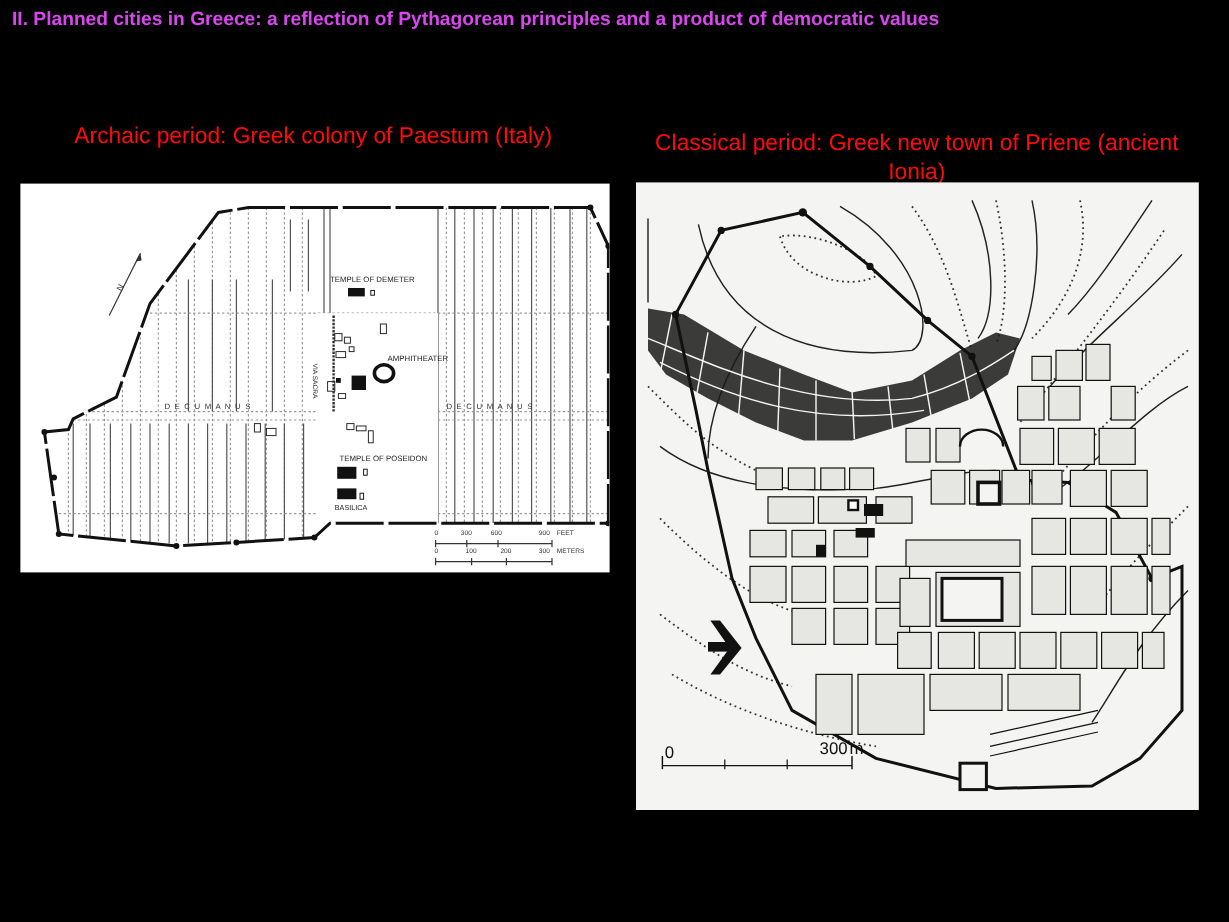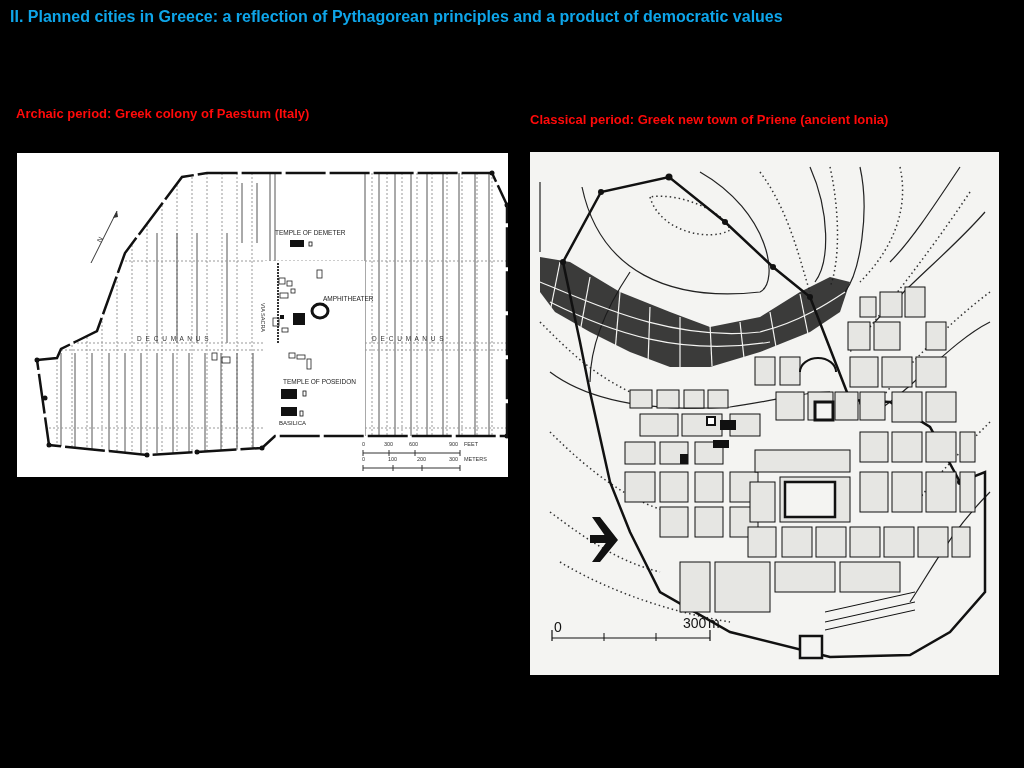--- a/index.html
+++ b/index.html
@@ -1,18 +1,18 @@
 <!DOCTYPE html>
 <html><head>
 <meta charset="utf-8">
 <style>
   html, body { margin:0; padding:0; background:#000; }
   body { width:1024px; height:768px; position:relative; overflow:hidden; font-family:"Liberation Sans", sans-serif; }
-  .slide-title { position:absolute; left:10px; top:8px; color:#0ea5e9; font-weight:bold; font-size:16px; white-space:nowrap; }
-  .caption { position:absolute; color:#ff0a0a; font-weight:bold; font-size:13px; text-align:left; line-height:24px; }
+  .slide-title { position:absolute; left:10px; top:8px; color:#d946ef; font-weight:bold; font-size:16px; white-space:nowrap; }
+  .caption { position:absolute; color:#ff0a0a; font-weight:normal; font-size:19px; text-align:center; line-height:24px; }
   .cap-left { left:16px; top:102px; width:490px; }
   .cap-right { left:530px; top:108px; width:468px; }
   .map { position:absolute; background:#fff; overflow:hidden; }
   .map-left { left:17px; top:153px; width:491px; height:324px; }
   .map-right { left:530px; top:152px; width:469px; height:523px; background:#f4f4f2; }
   svg text { font-family:"Liberation Sans", sans-serif; }
 </style>
 </head>
 <body>
 

